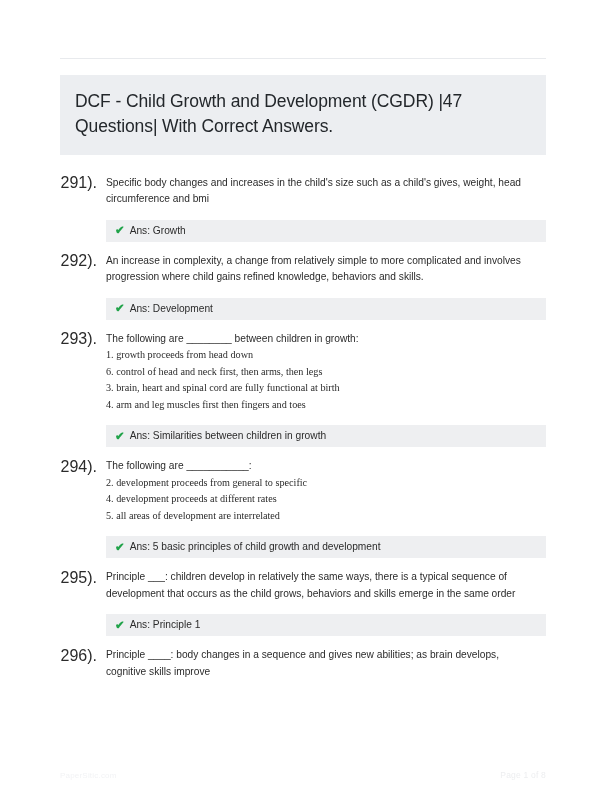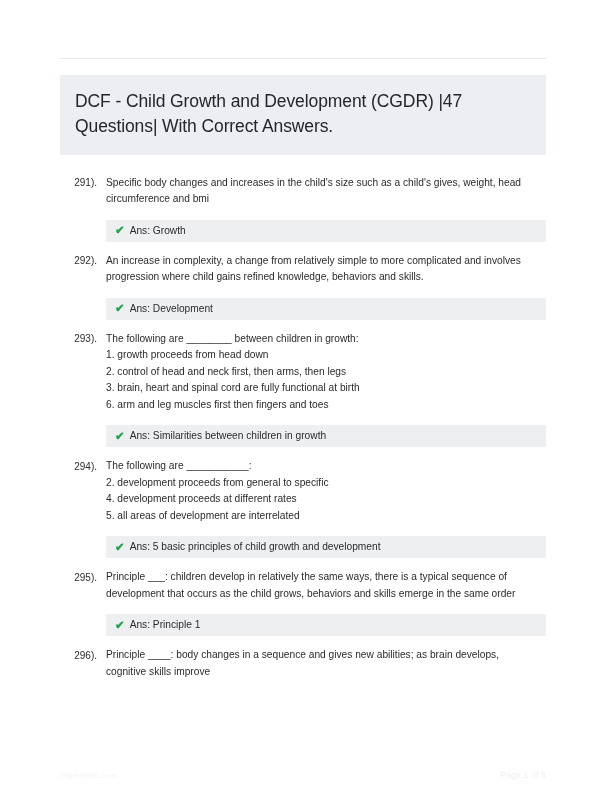--- a/index.html
+++ b/index.html
@@ -55,21 +55,21 @@
   .q-row {
     display: flex;
     align-items: flex-start;
   }
   .q-num {
     width: 46px;
     flex: 0 0 46px;
     text-align: right;
     padding-right: 9px;
     box-sizing: border-box;
-    font-size: 10px;
+    font-size: 16px;
     line-height: 16.5px;
     color: #2b2b2b;
     padding-top: 0.5px;
   }
   .q-body {
     flex: 1 1 auto;
     font-size: 10.2px;
     line-height: 16.5px;
     color: #2b2b2b;
     padding-right: 4px;
@@ -80,20 +80,21 @@
   .q-sublist {
     margin: 0;
     padding: 0;
     list-style: none;
   }
   .q-sublist li {
     margin: 0;
     padding: 0;
     font-size: 10.2px;
     line-height: 16.5px;
+    font-family: Liberation Serif, serif;
   }
   .ans-bar {
     margin-top: 12px;
     margin-left: 46px;
     background: #eeeff1;
     height: 22px;
     display: flex;
     align-items: center;
     padding-left: 9px;
     box-sizing: border-box;
@@ -171,23 +172,23 @@
         </div>
       </div>
 
       <div class="qa-item">
         <div class="q-row">
           <div class="q-num">293).</div>
           <div class="q-body">
             <p class="q-text">The following are ________ between children in growth:</p>
             <ul class="q-sublist">
               <li>1. growth proceeds from head down</li>
-              <li>2. control of head and neck first, then arms, then legs</li>
+              <li>6. control of head and neck first, then arms, then legs</li>
               <li>3. brain, heart and spinal cord are fully functional at birth</li>
-              <li>6. arm and leg muscles first then fingers and toes</li>
+              <li>4. arm and leg muscles first then fingers and toes</li>
             </ul>
           </div>
         </div>
         <div class="ans-bar">
           <span class="ans-check">✔</span>
           <span class="ans-text">Ans: Similarities between children in growth</span>
         </div>
       </div>
 
       <div class="qa-item">

